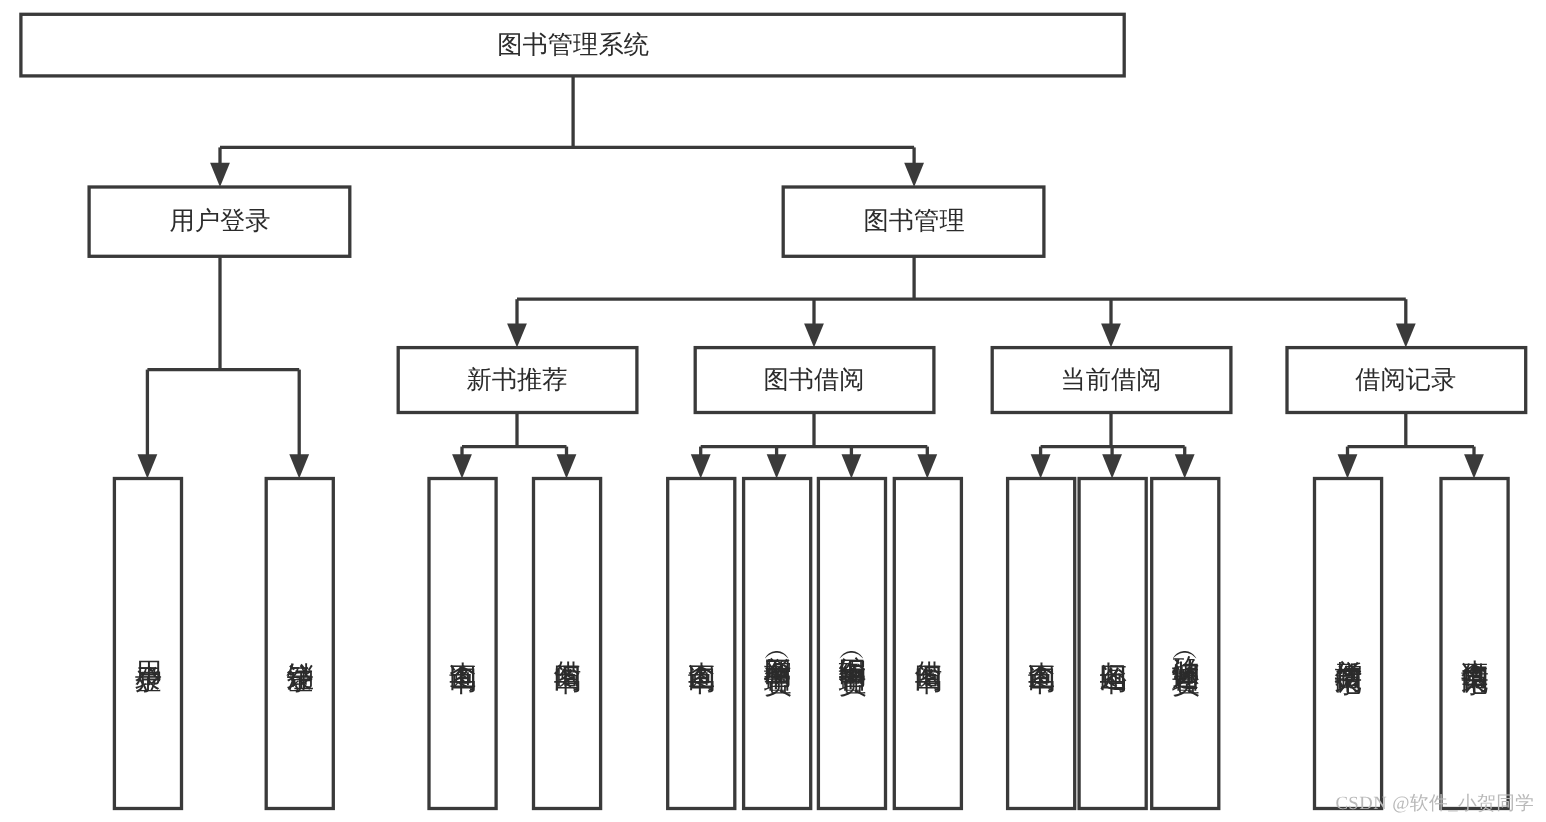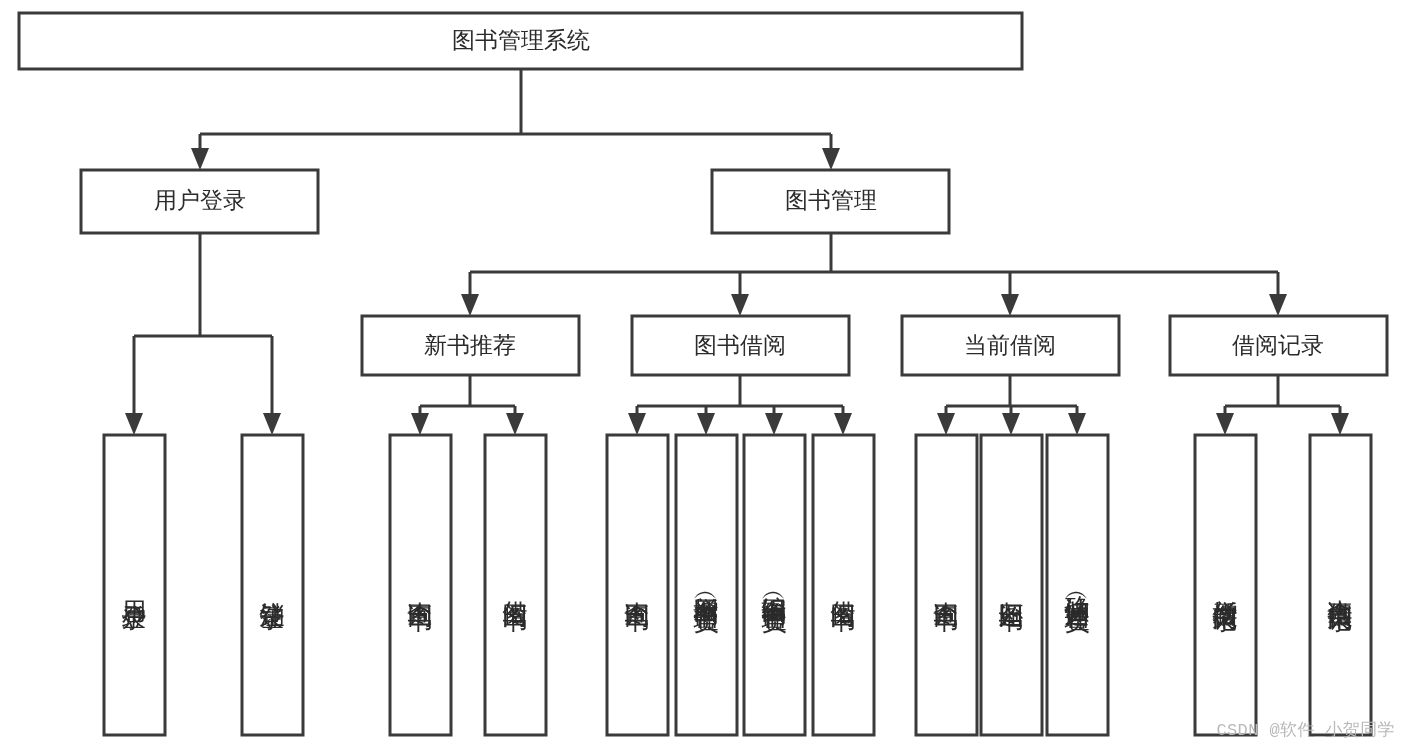--- a/index.html
+++ b/index.html
@@ -74,21 +74,21 @@
     line-height: 1.04;
     letter-spacing: 2px;
     color: #2b2b2b;
     white-space: nowrap;
     text-align: center;
   }
   .watermark {
     position: absolute;
     right: 10px;
     bottom: 6px;
-    font-family: Liberation Mono, monospace;
+    font-family: Liberation Serif, serif;
     font-size: 17px;
     color: #b9b9b9;
     letter-spacing: 0.4px;
     white-space: nowrap;
     pointer-events: none;
   }
 </style>
 </head>
 <body>
 

